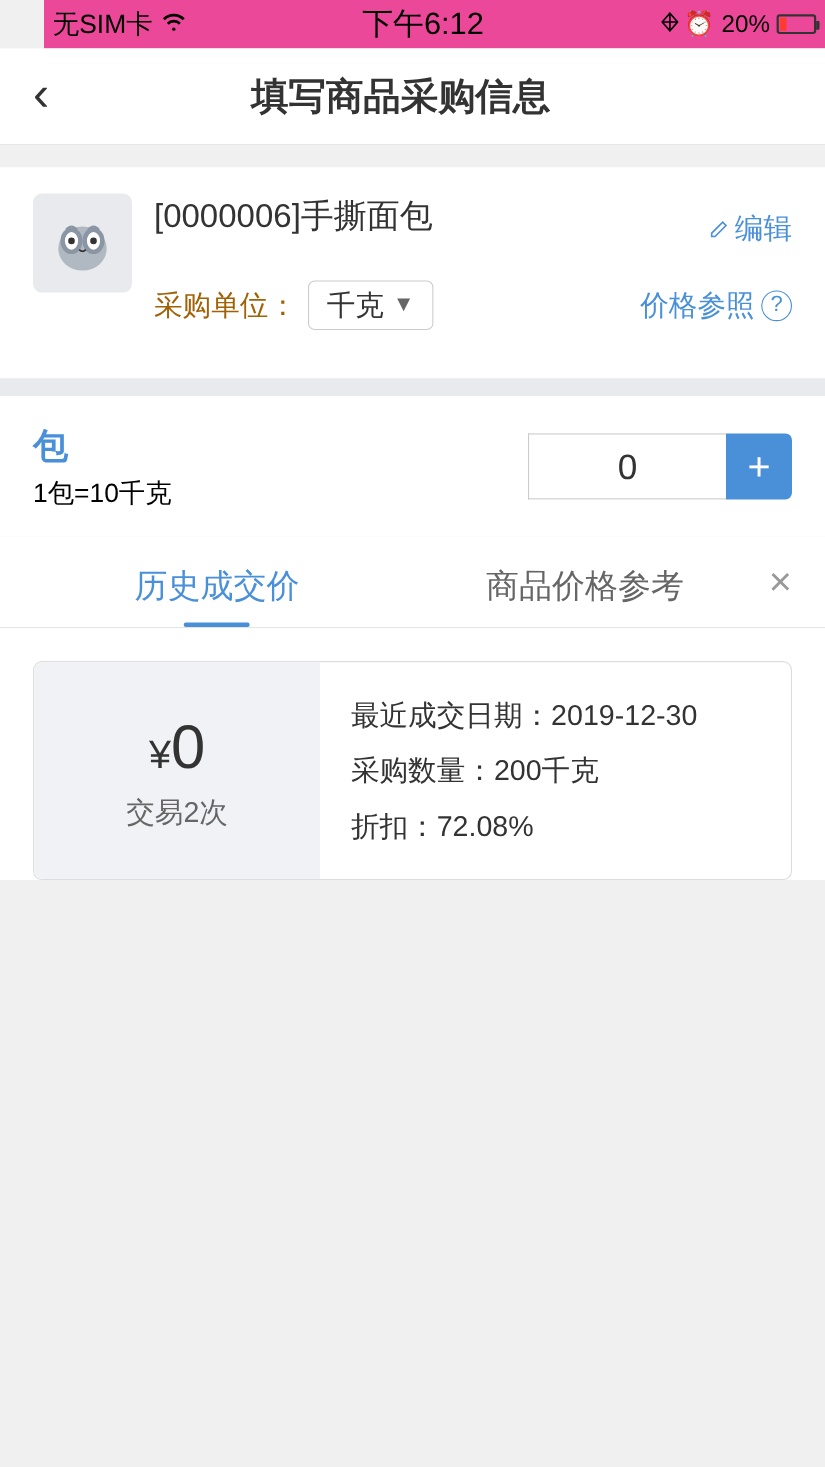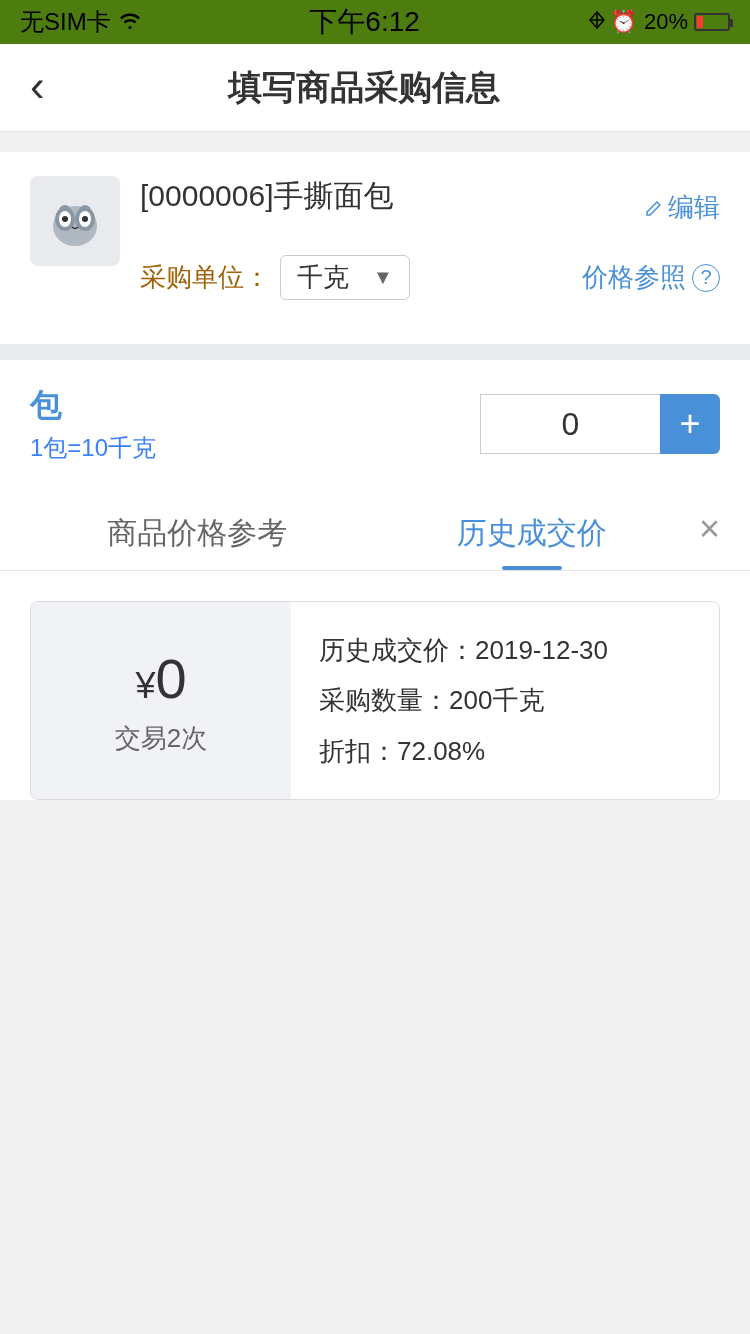--- a/index.html
+++ b/index.html
@@ -8,27 +8,28 @@
       width: 750px;
       min-height: 1334px;
       font-family: -apple-system, "PingFang SC", "Helvetica Neue", sans-serif;
       background: #f0f0f0;
       font-size: 28px;
     }
 
     
     .status-bar {
       height: 44px;
-      background: #4d7c0f;
+      background: #ec4899;
       display: flex;
       align-items: center;
       justify-content: space-between;
-      padding: 0 20px;
+      padding: 0 8px;
       font-size: 24px;
       color: #000;
+      margin-left: 40px;
     }
     .status-left { display: flex; align-items: center; gap: 8px; }
     .status-center { font-size: 28px; font-weight: 500; }
     .status-right { display: flex; align-items: center; gap: 6px; font-size: 22px; }
     .battery-icon {
       display: inline-flex; align-items: center;
       border: 2px solid #333; border-radius: 3px;
       width: 36px; height: 18px; position: relative; padding: 1px;
     }
     .battery-icon::after {
@@ -125,21 +126,21 @@
     }
     .unit-label { color: #a16207; }
     .unit-dropdown {
       border: 1px solid #ccc;
       border-radius: 6px;
       padding: 4px 16px;
       font-size: 26px;
       color: #333;
       display: flex;
       align-items: center;
-      gap: 24px;
+      gap: 8px;
       background: #fff;
       cursor: pointer;
     }
     .price-ref {
       font-size: 26px;
       color: #4a90d9;
       display: flex;
       align-items: center;
       gap: 6px;
       cursor: pointer;
@@ -174,21 +175,21 @@
     .pkg-label {
       font-size: 32px;
       color: #333;
       font-weight: 500;
       display: flex;
       align-items: center;
       gap: 6px;
     }
     .pkg-conversion {
       font-size: 24px;
-      color: #3b82f6;
+      color: #000000;
       margin-top: 4px;
     }
     .quantity-control {
       display: flex;
       align-items: center;
       gap: 0;
     }
     .qty-input {
       width: 180px;
       height: 60px;
@@ -399,39 +400,39 @@
       <div class="pkg-conversion">1包=10千克</div>
     </div>
     <div class="quantity-control">
       <input class="qty-input" type="text" value="0" style="">
       <button class="qty-plus">+</button>
     </div>
   </div>
 
   <div class="tabs-section">
     <div class="tabs-header">
+      <div class="tab-item active">
+        <span>历史成交价</span>
+      </div>
       <div class="tab-item">
         <span>商品价格参考</span>
-      </div>
-      <div class="tab-item active">
-        <span>历史成交价</span>
       </div>
       <div class="tab-close">×</div>
     </div>
 
     <div class="price-card">
       <div class="price-left">
         <div class="price-amount">
           <span class="price-yen">¥</span><span>0</span>
         </div>
         <div class="price-count">交易2次</div>
       </div>
       <div class="price-right">
         <div class="detail-row">
-          <span class="detail-label">历史成交价：</span><span class="detail-value">2019-12-30</span>
+          <span class="detail-label">最近成交日期：</span><span class="detail-value">2019-12-30</span>
         </div>
         <div class="detail-row">
           <span class="detail-label">采购数量：</span><span class="detail-value">200千克</span>
         </div>
         <div class="detail-row">
           <span class="detail-label">折扣：</span><span class="detail-value">72.08%</span>
         </div>
       </div>
     </div>
   </div>

